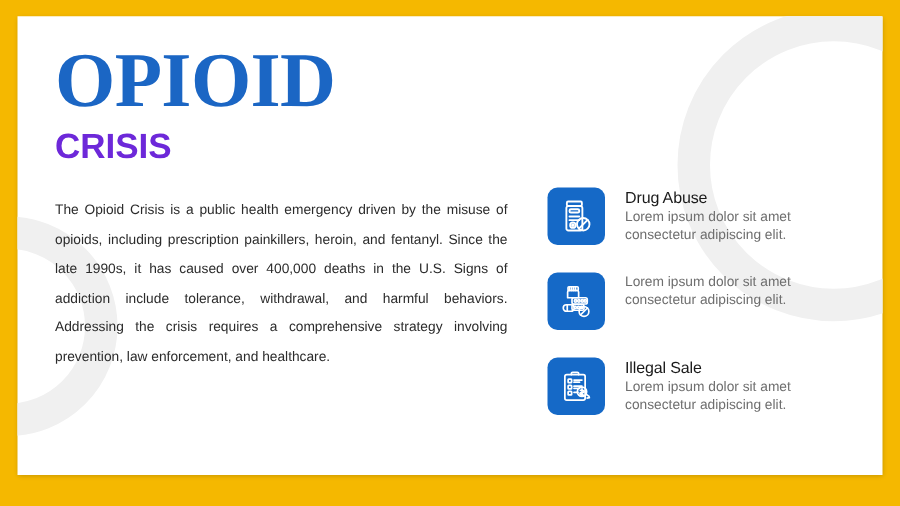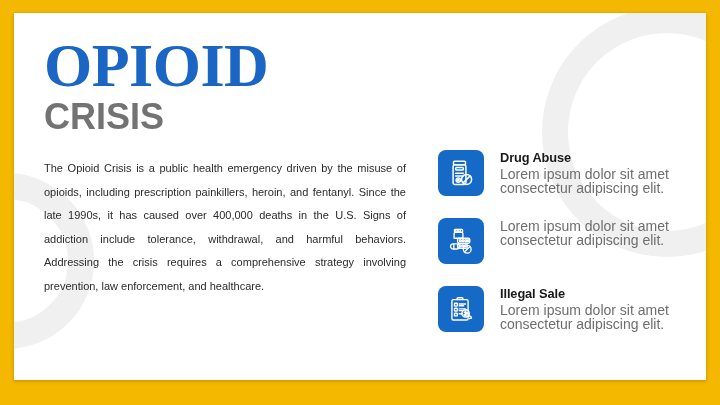--- a/index.html
+++ b/index.html
@@ -49,25 +49,25 @@
   }
   #title-primary {
     font-size:62px;
     line-height:64px;
     font-weight:bold;
     letter-spacing:-0.5px;
     color:#1B66C4;
     font-family:Liberation Serif, serif;
   }
   #title-secondary {
-    font-size:36px;
+    font-size:28px;
     line-height:44px;
     font-weight:bold;
     letter-spacing:0px;
-    color:#737373;
+    color:#6d28d9;
     margin-top:-2px;
   }
   #body-text {
     margin-top:18px;
     font-size:11px;
     line-height:23.5px;
     color:#2B2B2B;
     text-align:justify;
   }
   
@@ -92,28 +92,28 @@
     justify-content:center;
     margin-top:2px;
   }
   .feature-icon svg { display:block; }
   .feature-text {
     margin-left:16px;
     padding-top:2px;
   }
   .feature-title {
     font-size:12.8px;
-    font-weight:bold;
+    font-weight:normal;
     color:#1A1A1A;
     line-height:16px;
     letter-spacing:-0.1px;
   }
   .feature-desc {
     margin-top:2px;
-    font-size:14px;
+    font-size:11px;
     line-height:13.5px;
     color:#6E6E6E;
   }
 </style>
 </head>
 <body>
 
 <div id="slide">
   <div id="card">
 

